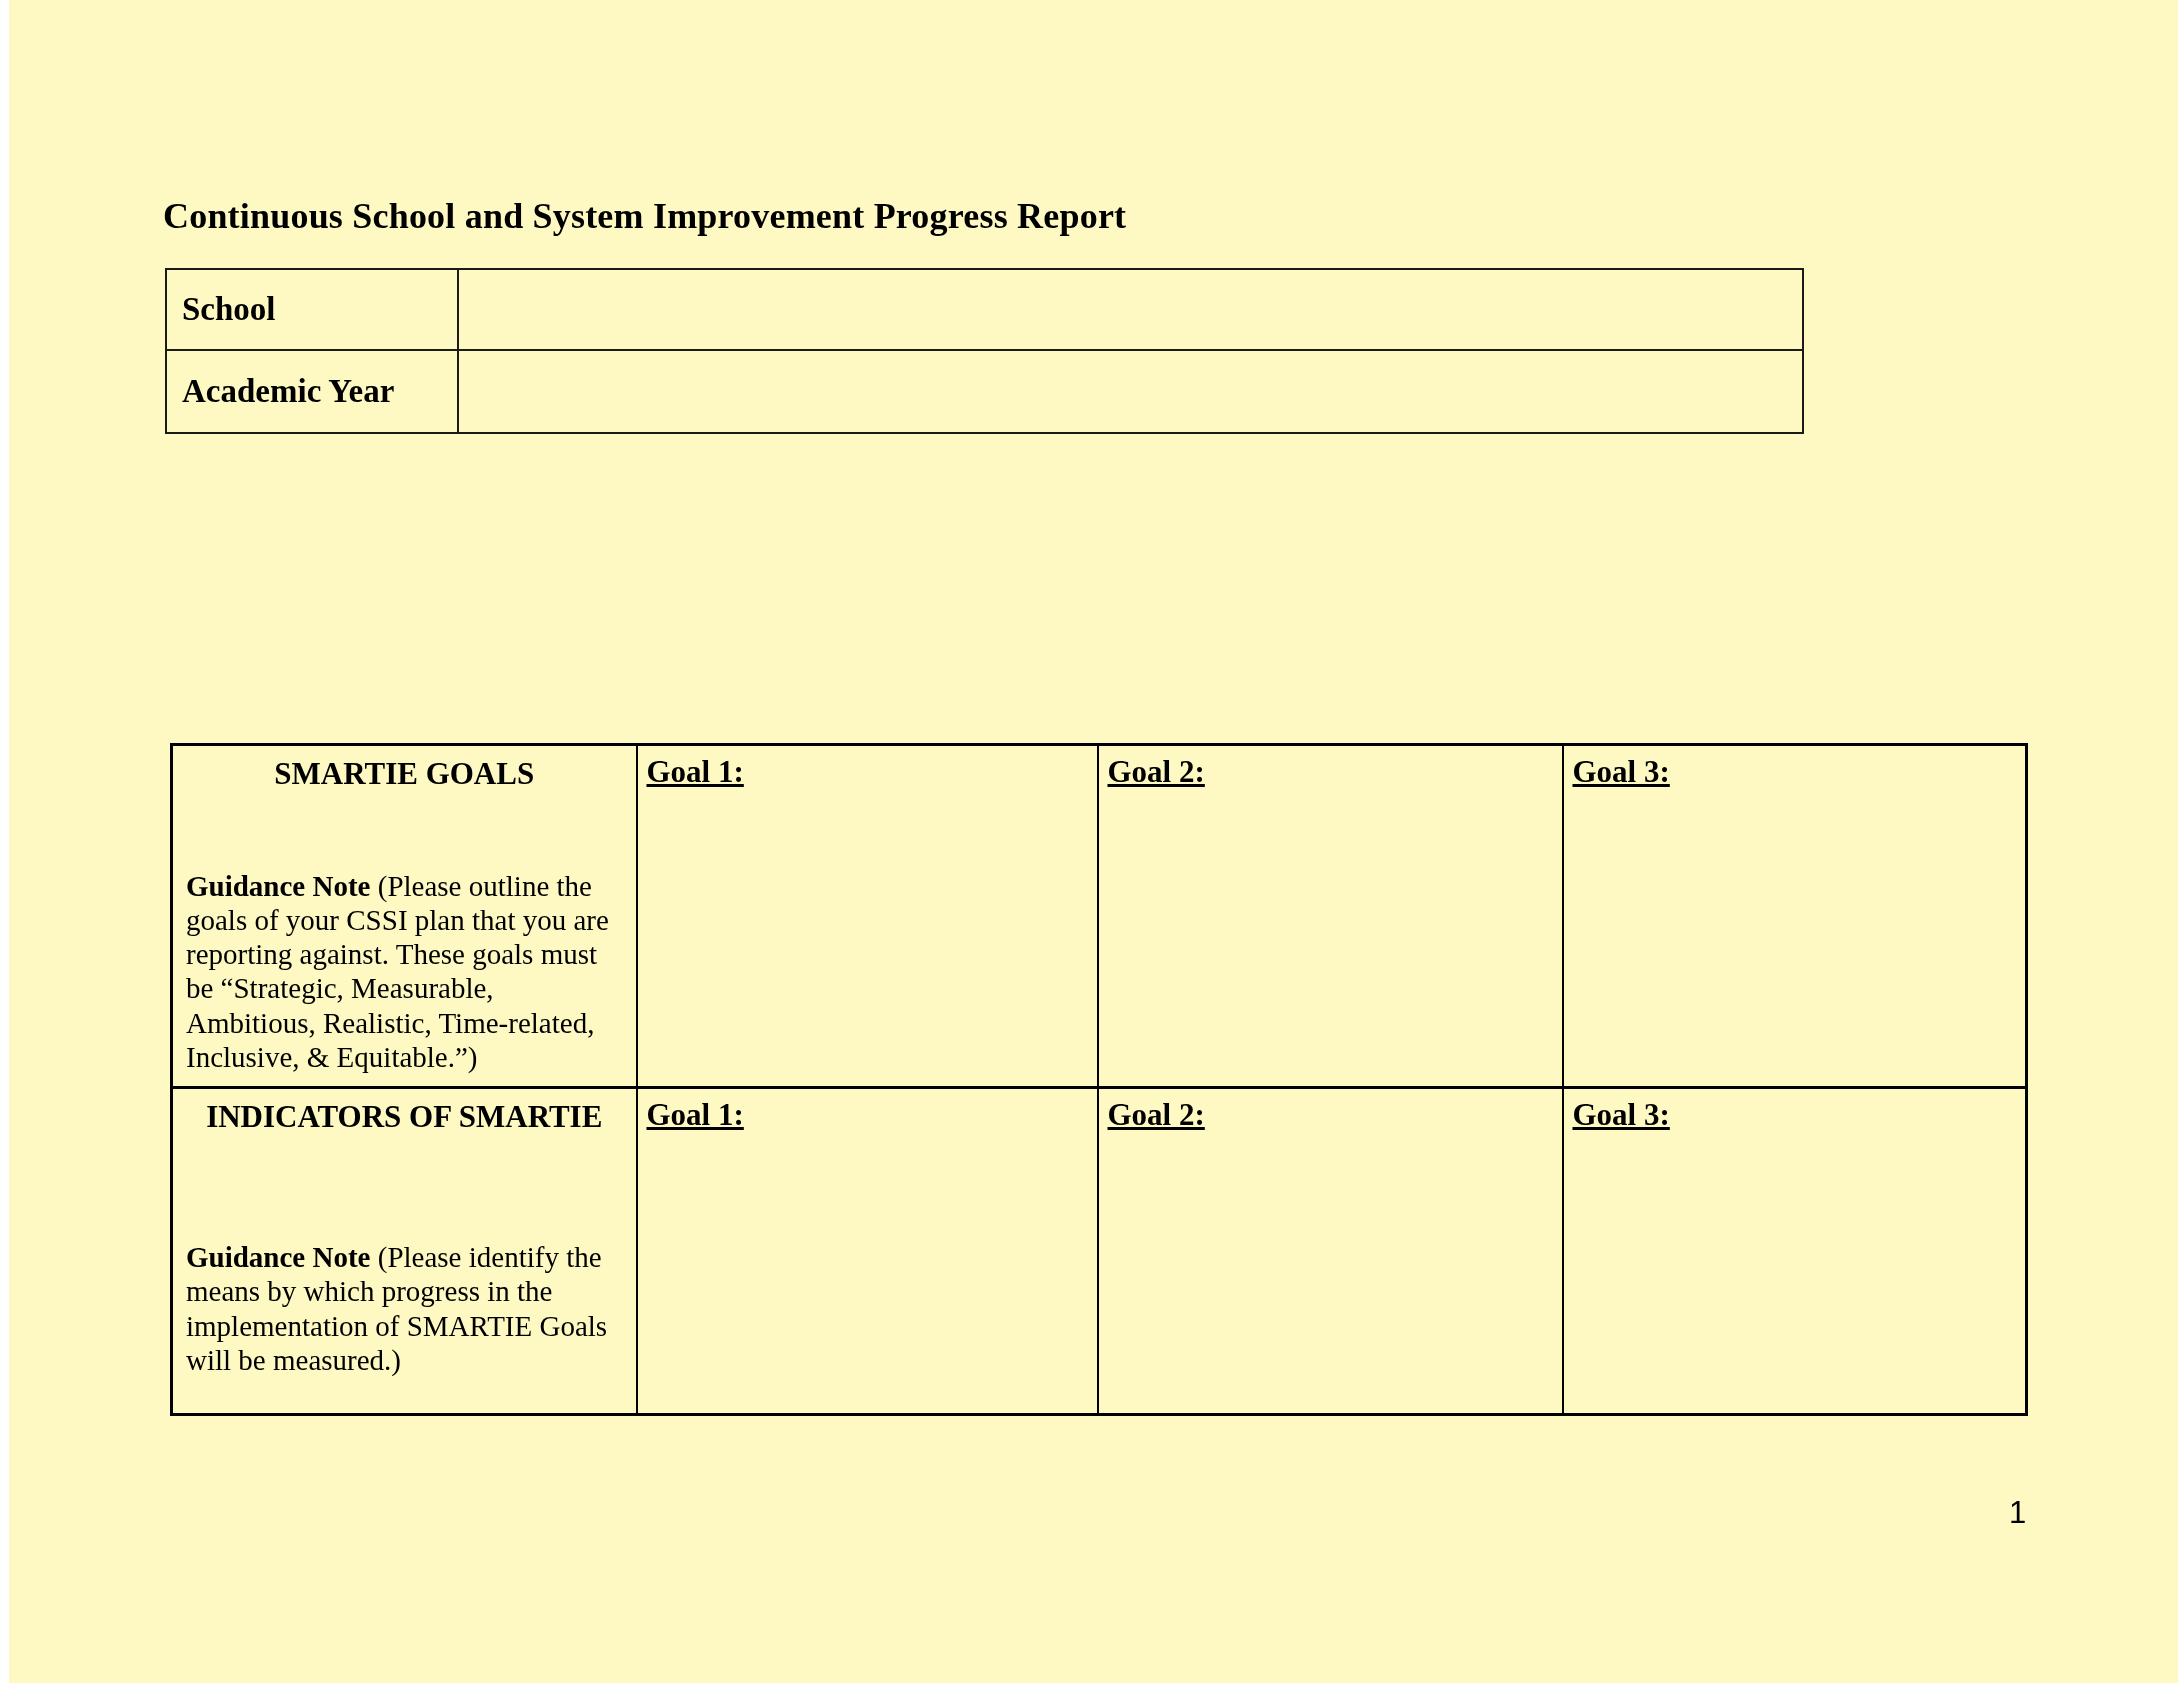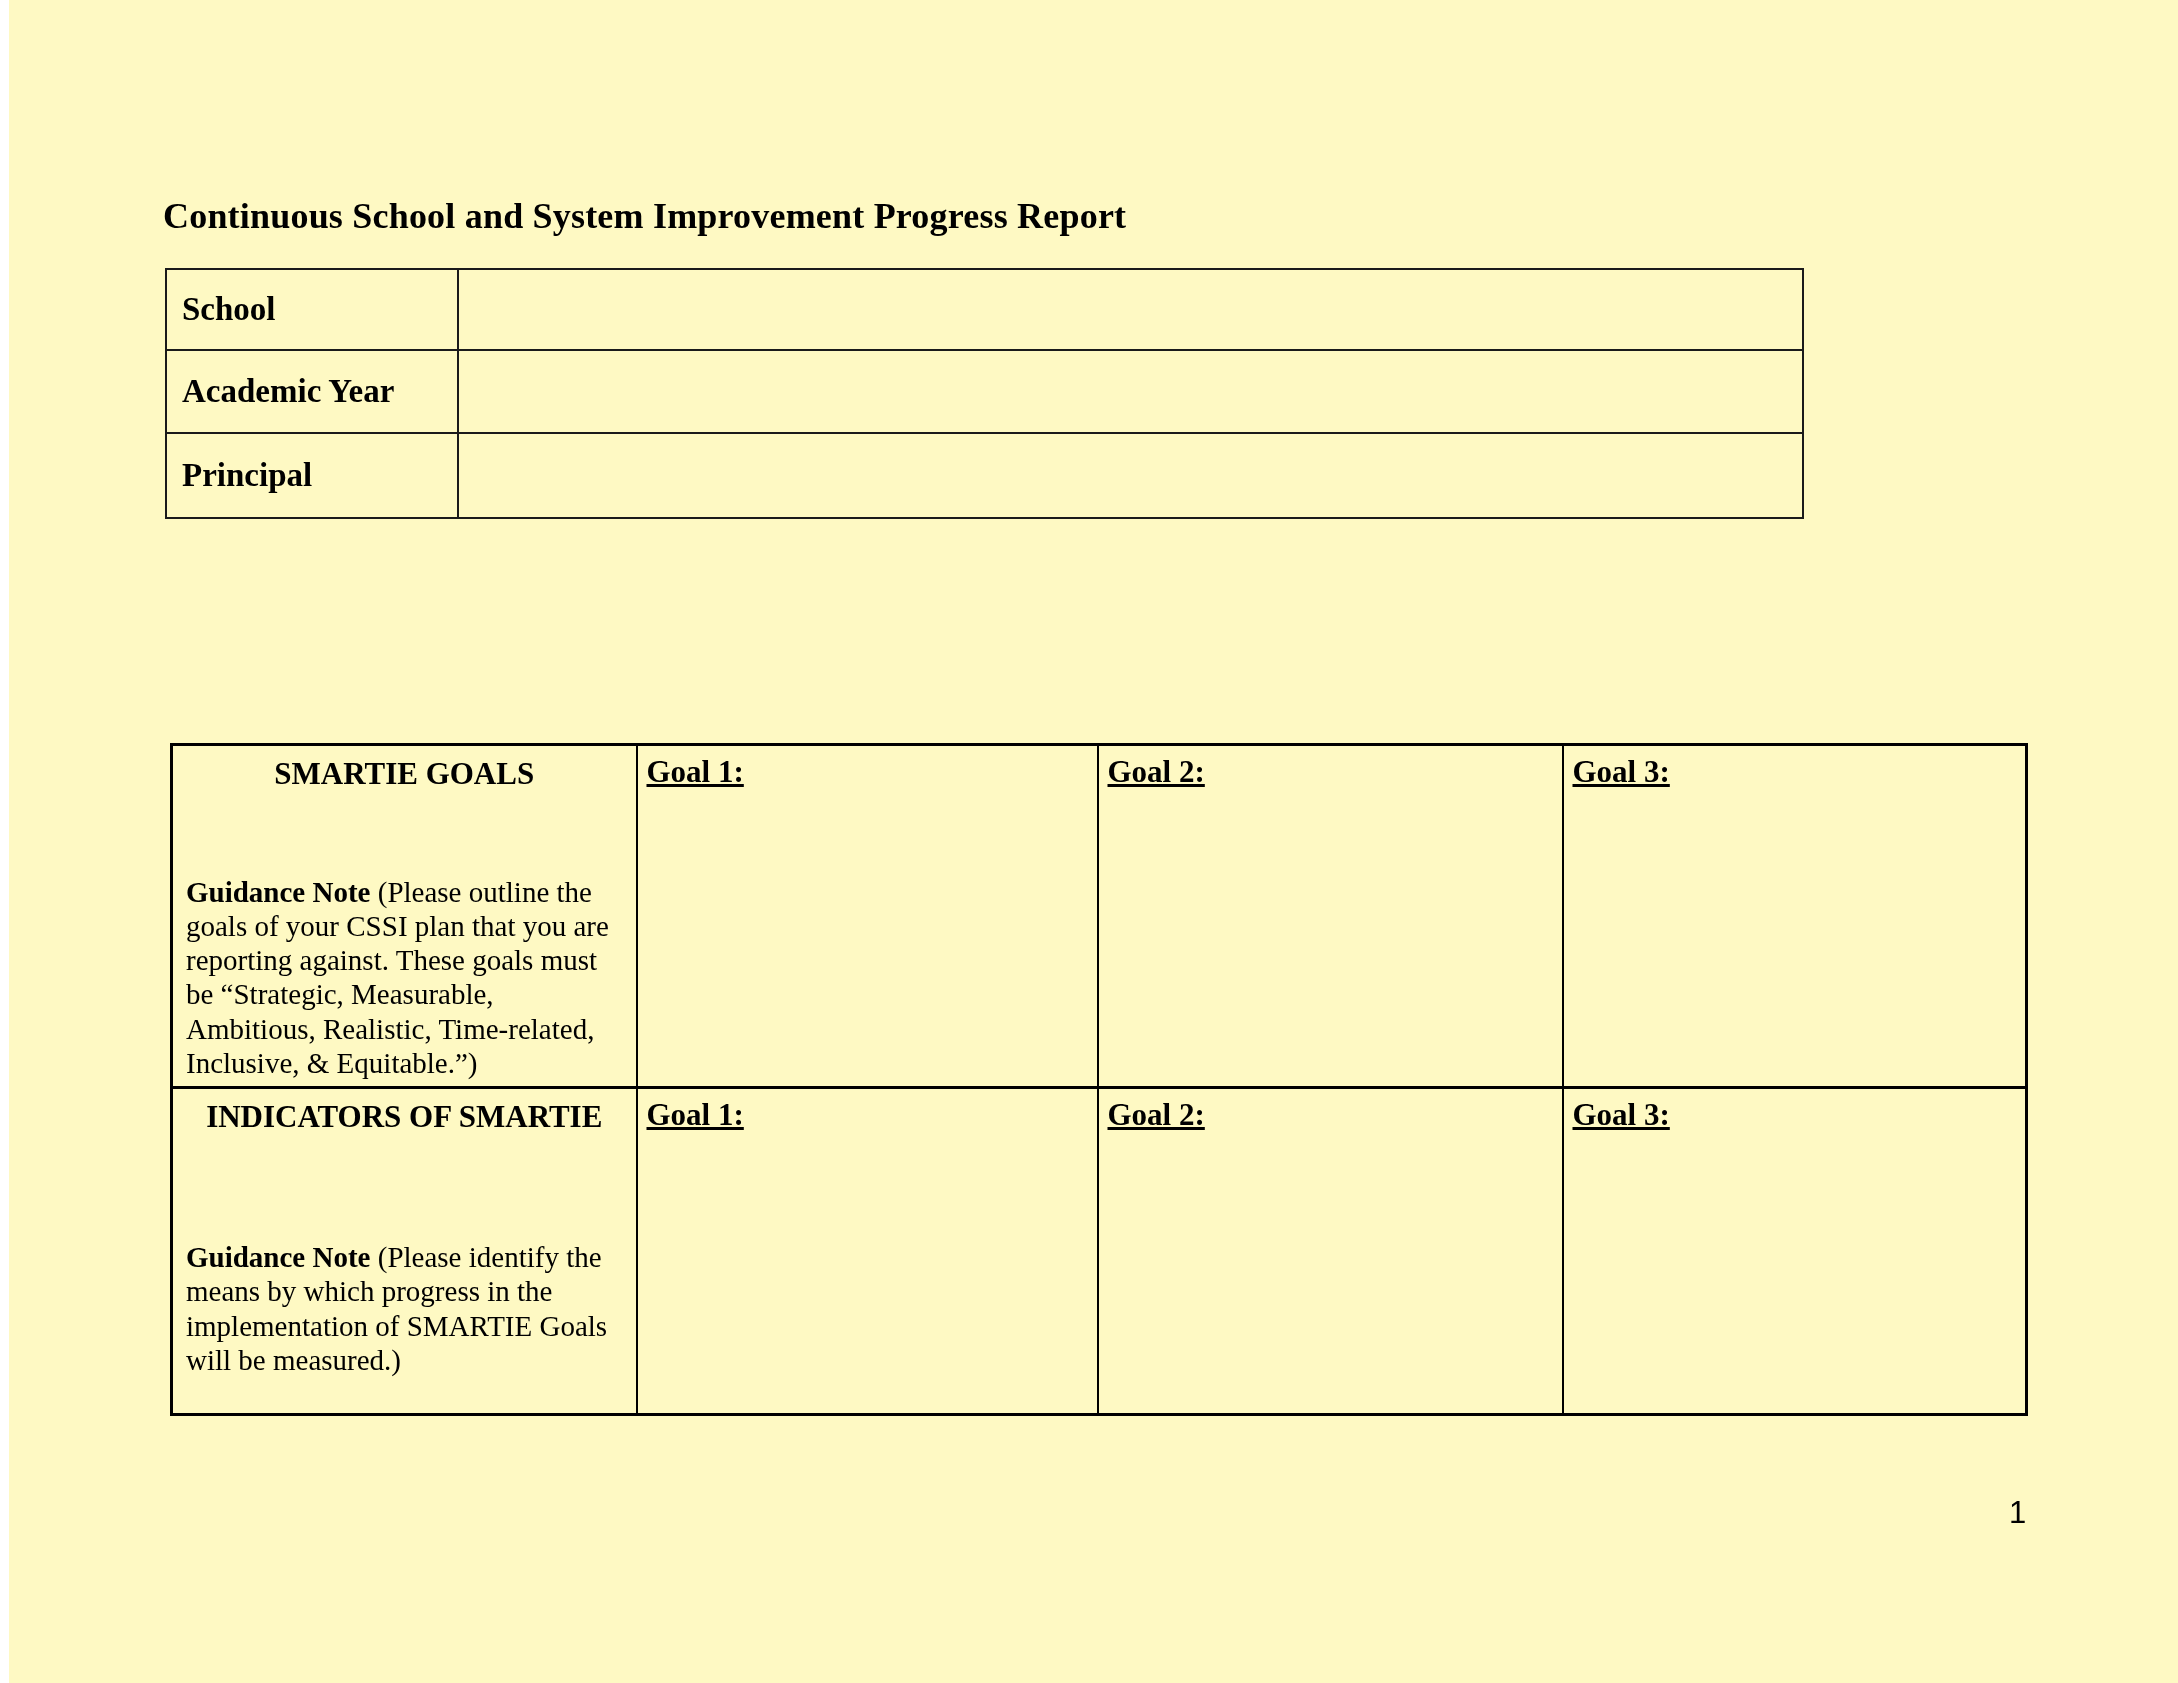--- a/index.html
+++ b/index.html
@@ -84,21 +84,21 @@
     font-size: 31px;
   }
   .guidance {
     position: absolute;
     left: 13px;
     right: 12px;
     margin: 0;
     font-size: 29px;
     line-height: 1.18;
   }
-  .guidance.gap-1 { bottom: 6px; }
+  .guidance.gap-1 { bottom: 12px; }
   .guidance.gap-2 { bottom: 36px; }
   .guidance b { font-weight: bold; }
 
   .goal-cell {
     position: relative;
   }
   .goal-header {
     display: inline-block;
     margin: 8px 0 0 9px;
     font-weight: bold;
@@ -128,24 +128,20 @@
         <col style="width:292px">
         <col style="width:1345px">
       </colgroup>
     <tbody>
       <tr class="r1">
         <td class="label-cell">School</td>
         <td class="value-cell"></td>
       </tr>
       <tr class="r2">
         <td class="label-cell">Academic Year</td>
-        <td class="value-cell"></td>
-      </tr>
-      <tr class="r3">
-        <td class="label-cell">Principal</td>
         <td class="value-cell"></td>
       </tr>
     </tbody>
   </table>
 
   <table class="goals-table">
     <colgroup>
       <col style="width:465px">
         <col style="width:461px">
         <col style="width:465px">

